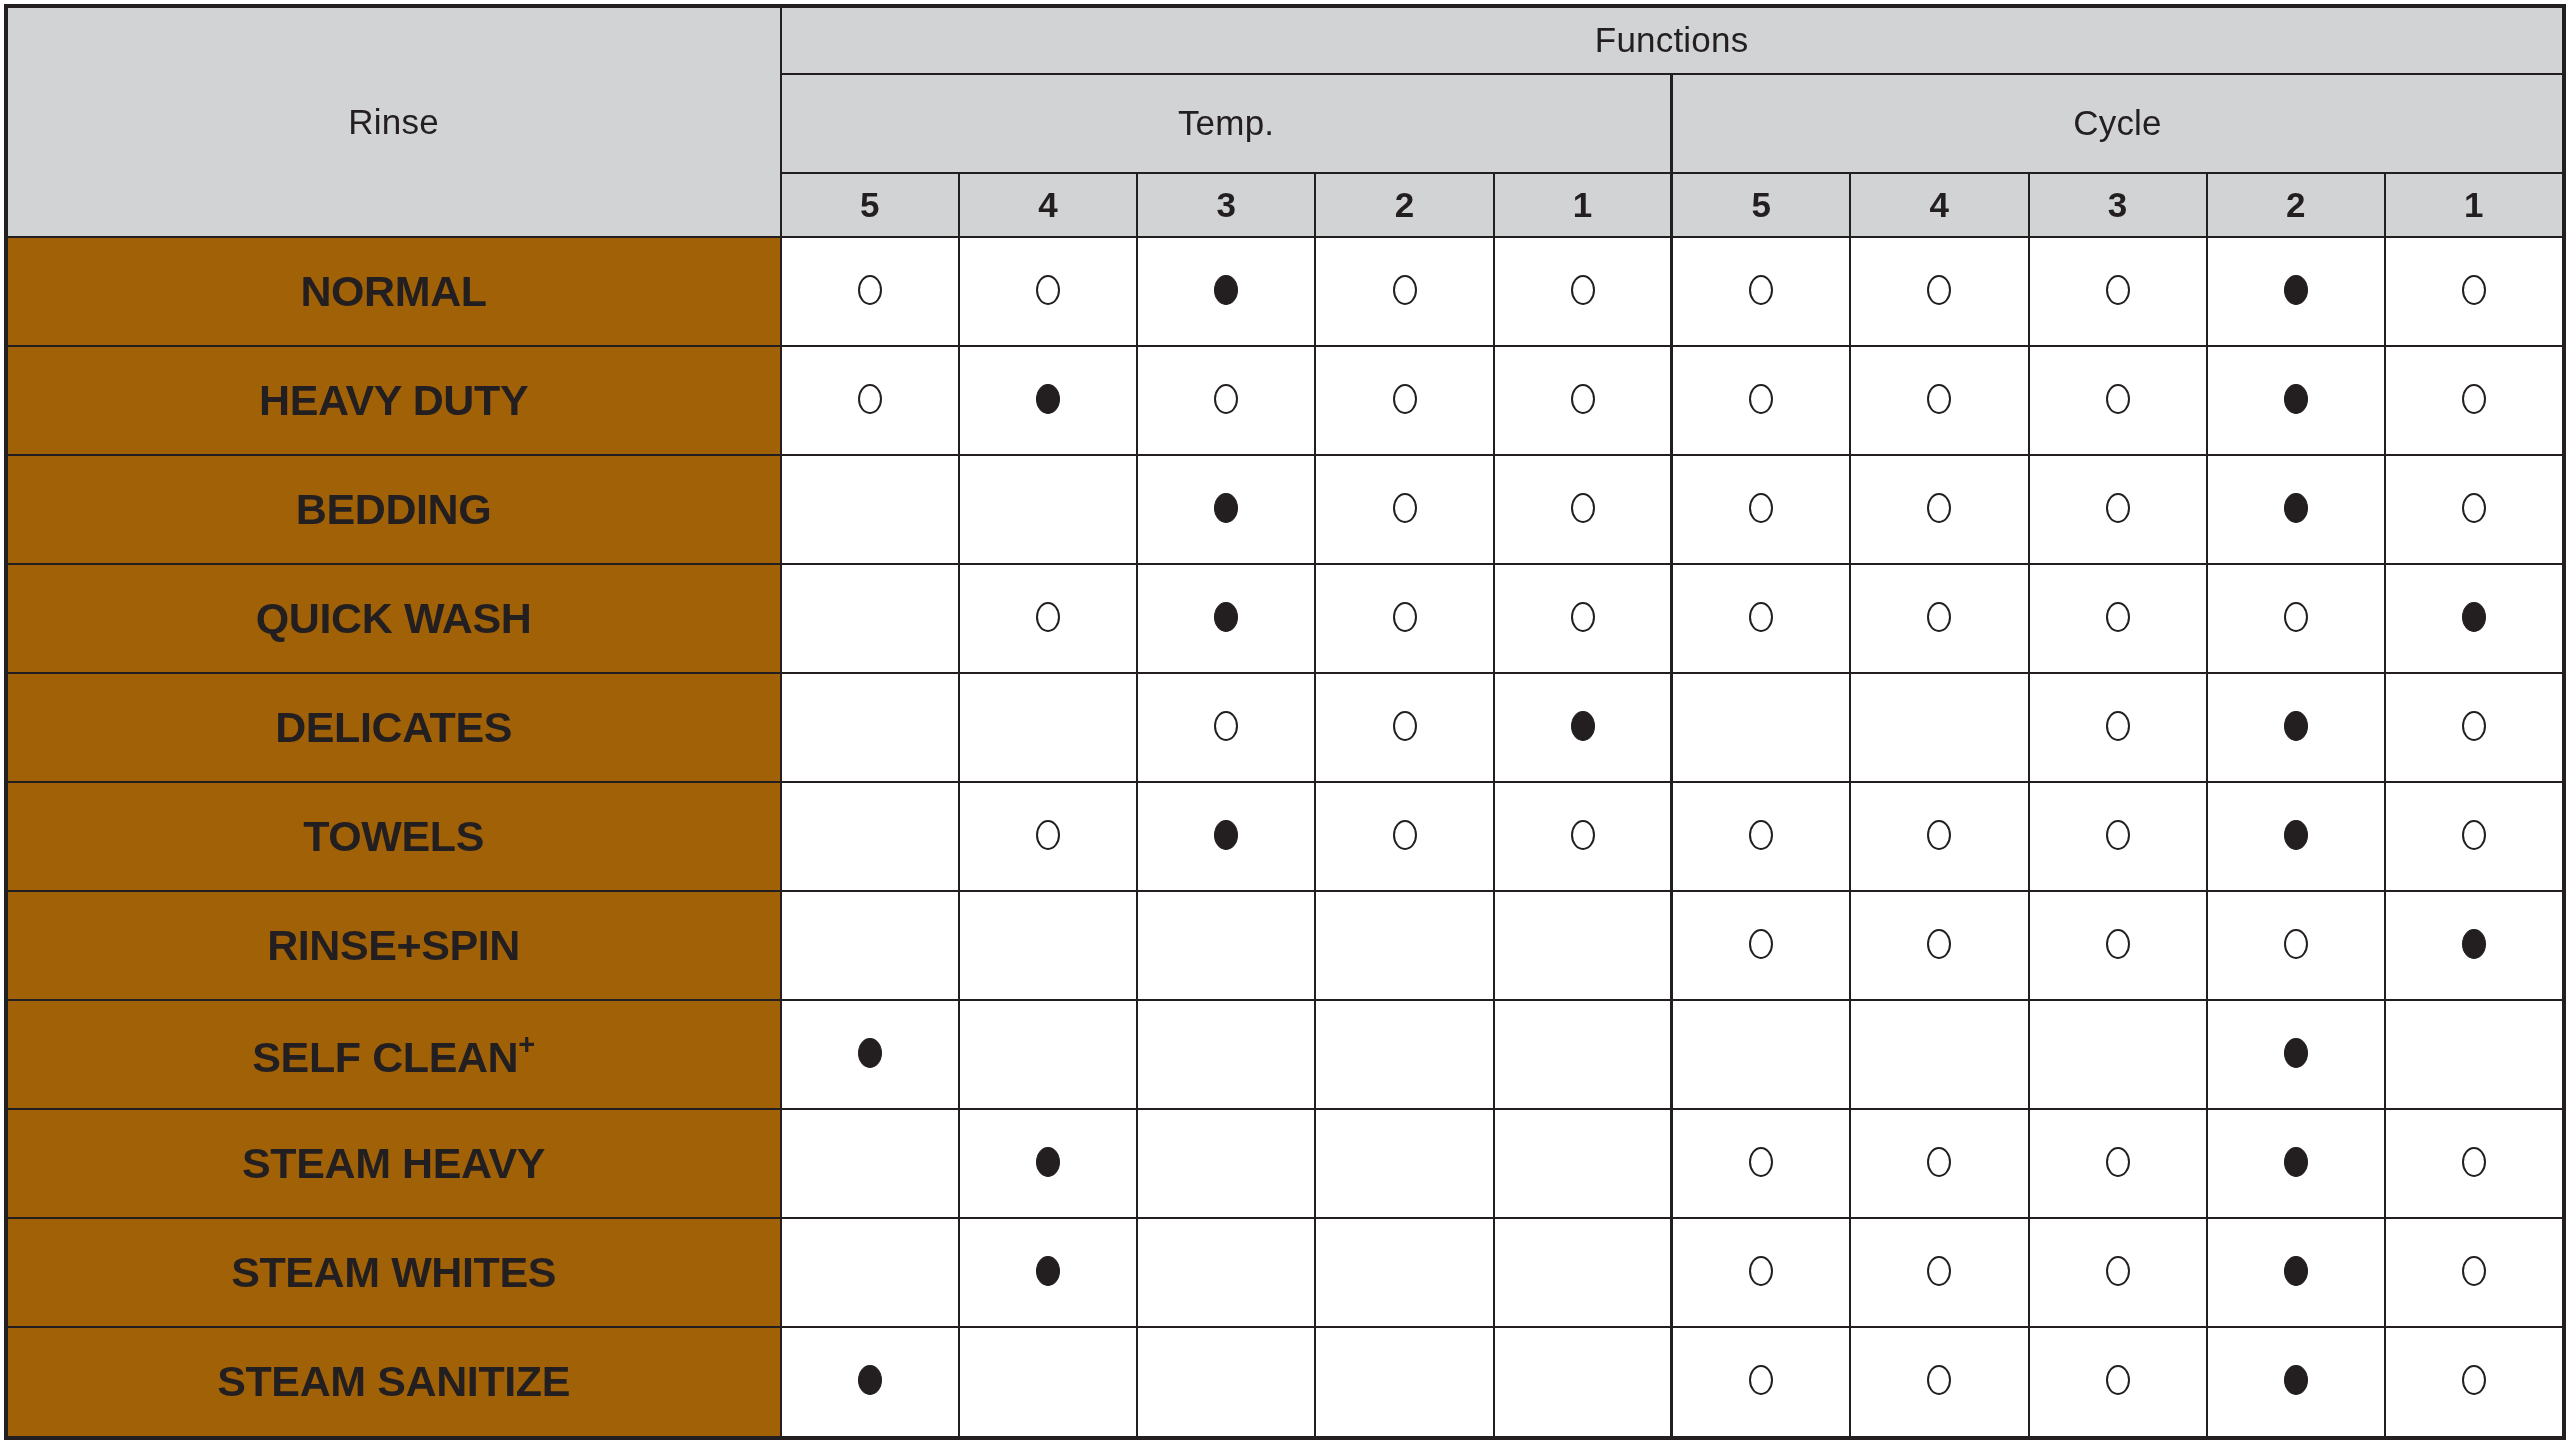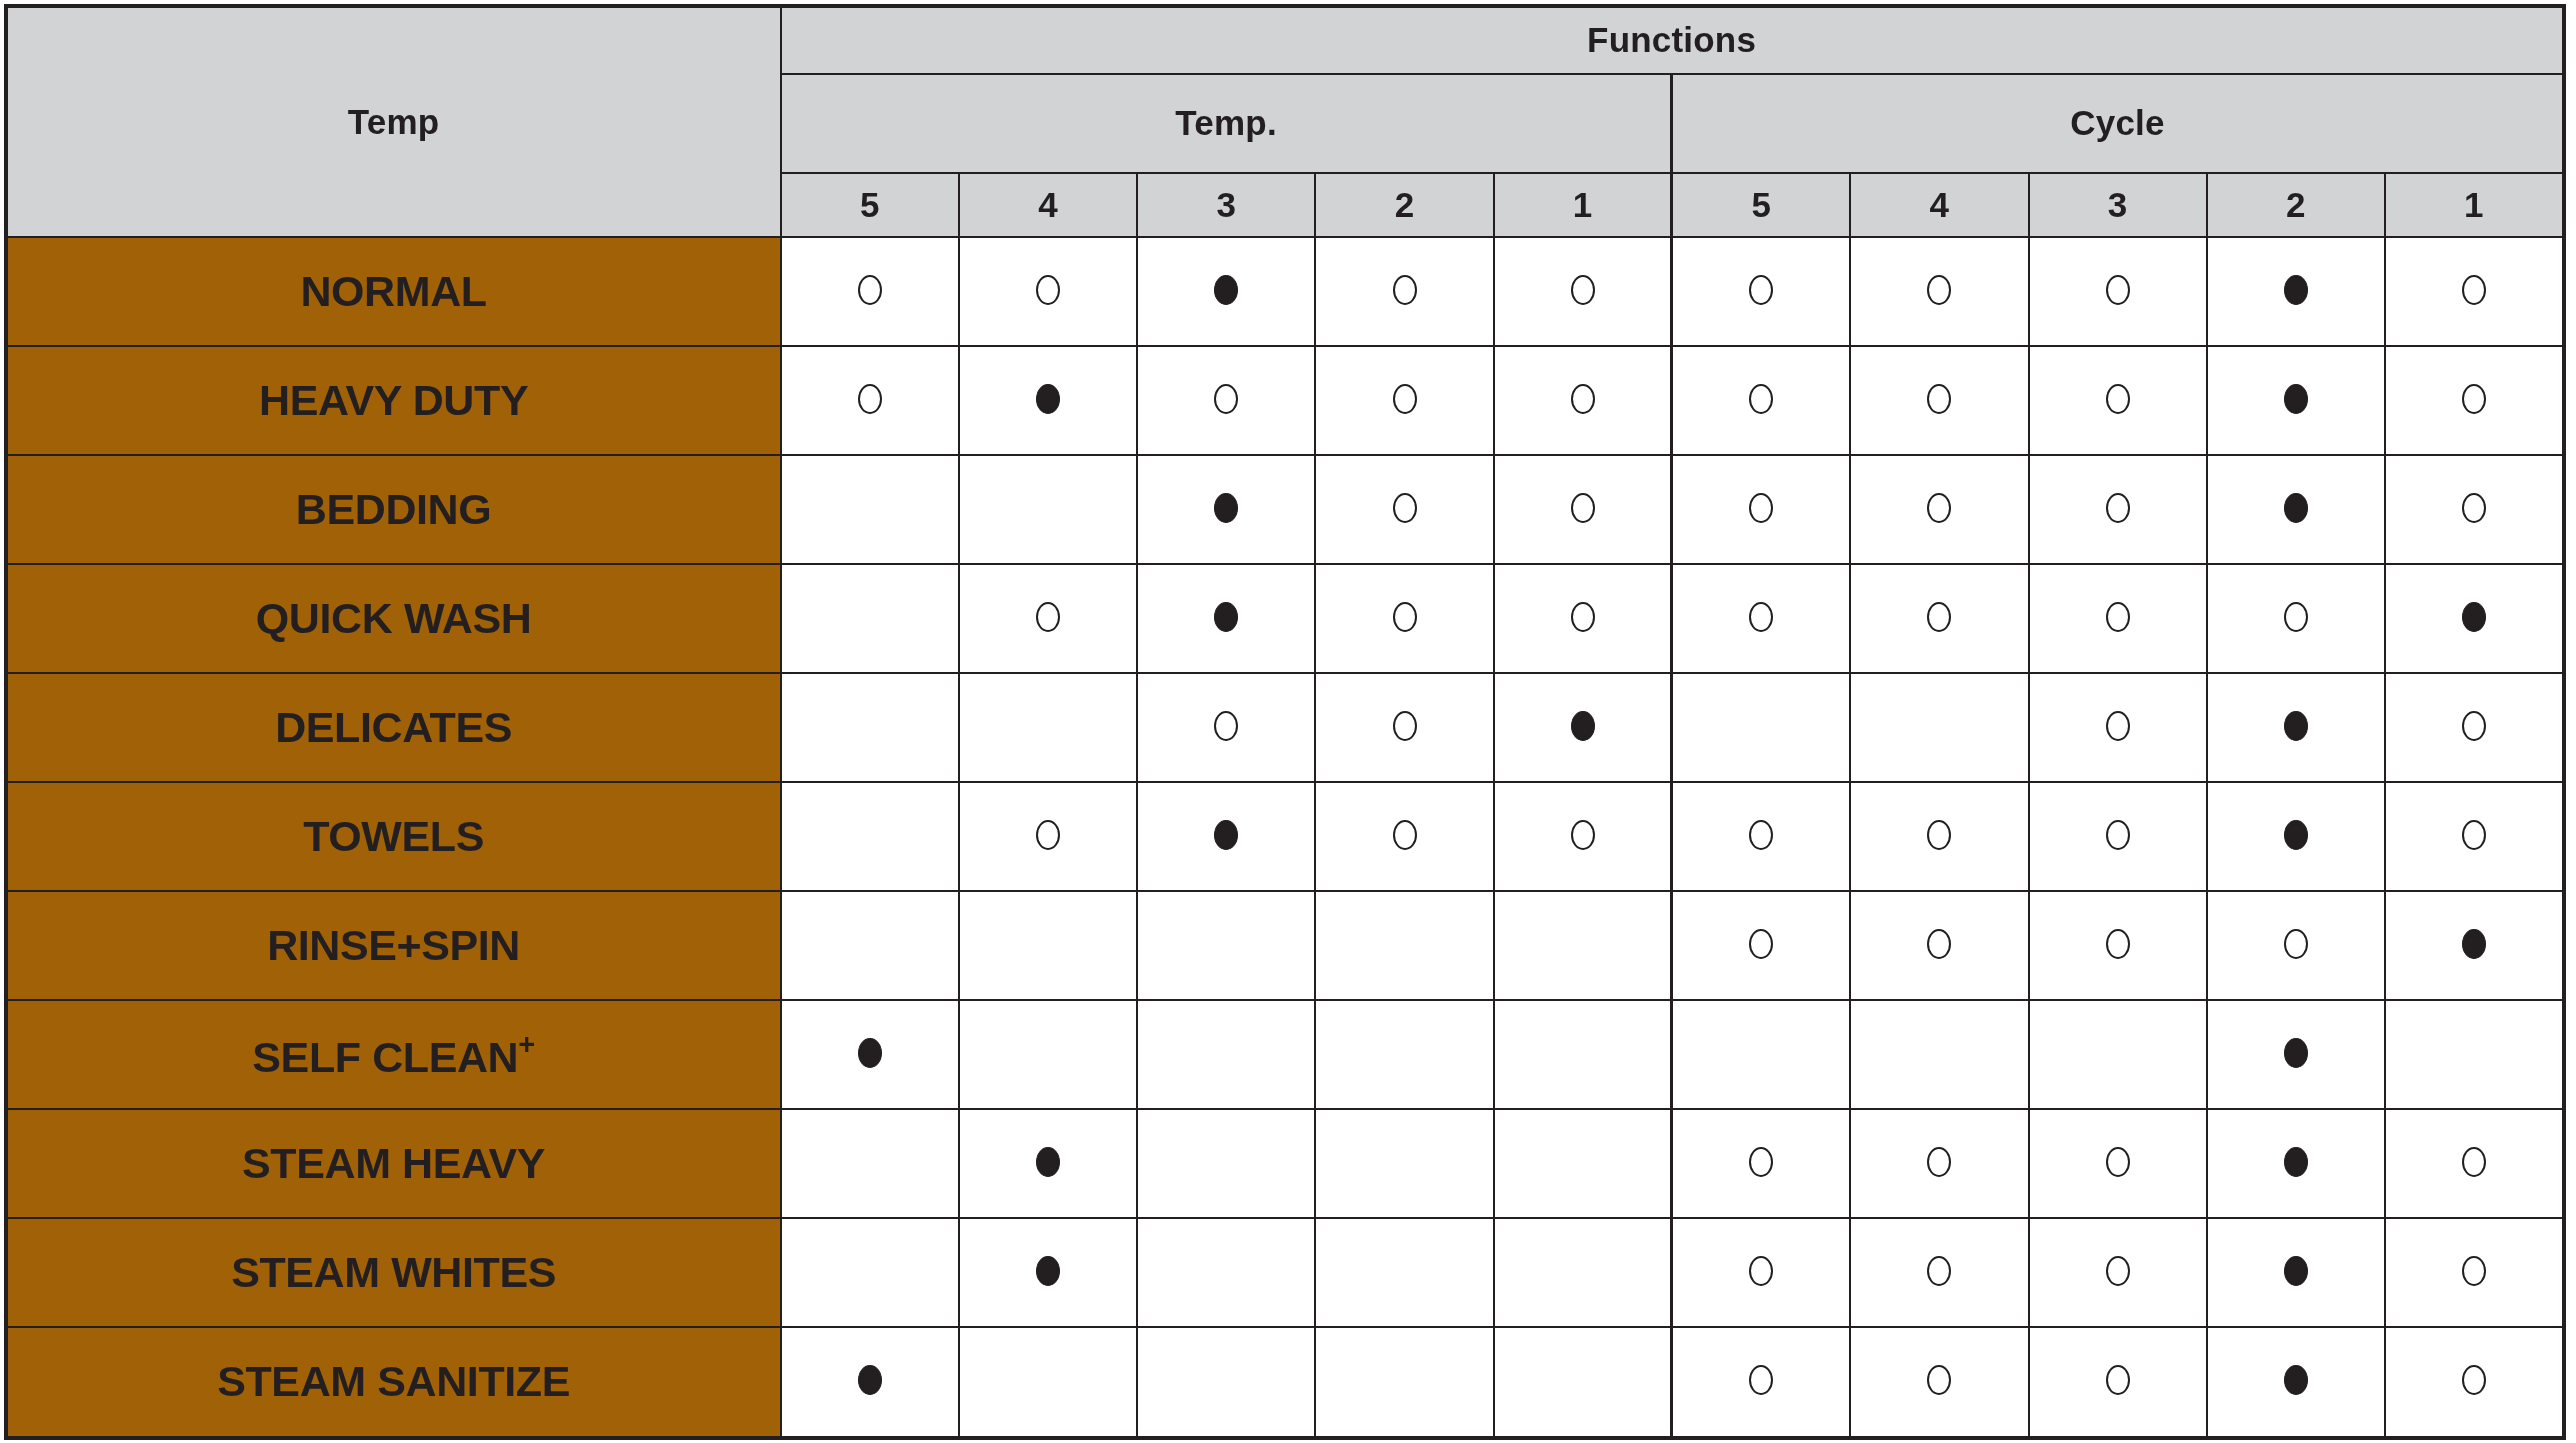--- a/index.html
+++ b/index.html
@@ -34,21 +34,21 @@
     border: 2.6px solid #231f20;
     padding: 0;
     text-align: center;
     vertical-align: middle;
     color: #231f20;
   }
 
   
   th.hdr {
     background: #d1d3d4;
-    font-weight: bold;
+    font-weight: normal;
     letter-spacing: 0.2px;
   }
   th.cycle-hdr {
     width: 774px;
     font-size: 35px;
   }
   th.functions-hdr {
     font-size: 35px;
     height: 65px;
   }
@@ -124,21 +124,21 @@
         <col class="datacol">
         <col class="datacol">
       <col class="datacol">
         <col class="datacol">
         <col class="datacol">
         <col class="datacol">
         <col class="datacol">
     </colgroup>
     <thead>
       <tr>
-        <th class="hdr cycle-hdr" rowspan="3">Temp</th>
+        <th class="hdr cycle-hdr" rowspan="3">Rinse</th>
         <th class="hdr functions-hdr" colspan="10">Functions</th>
       </tr>
       <tr>
         <th class="hdr group-hdr" colspan="5">Temp.</th>
         <th class="hdr group-hdr group-sep-left" colspan="5">Cycle</th>
       </tr>
       <tr id="levels-row">
           <th class="hdr num-hdr">5</th>
           <th class="hdr num-hdr">4</th>
           <th class="hdr num-hdr">3</th>

